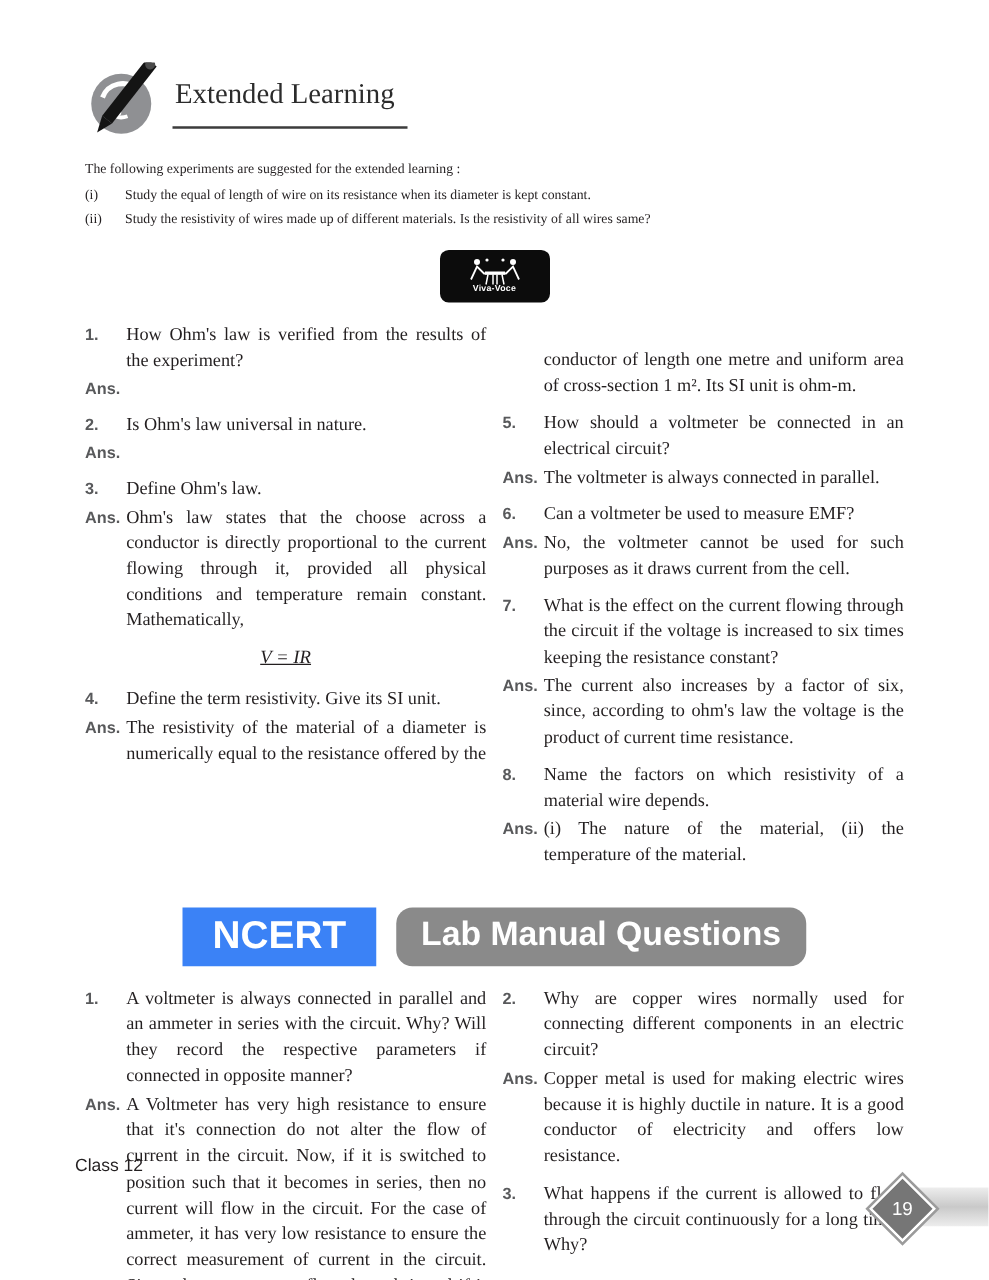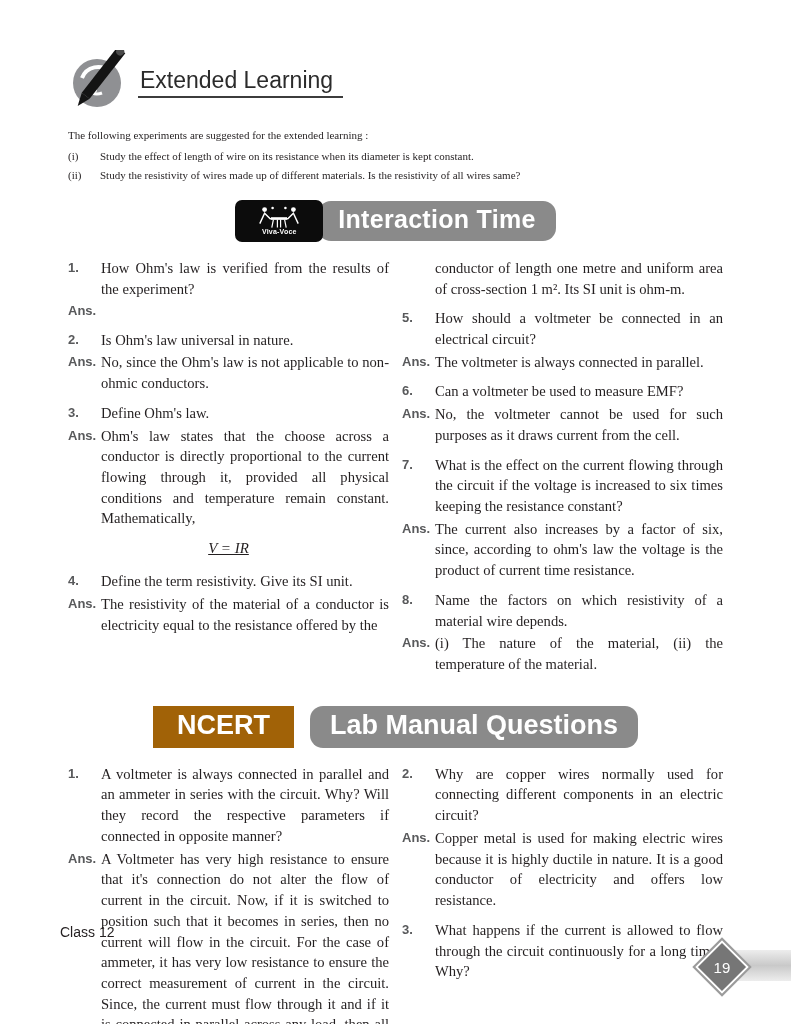--- a/index.html
+++ b/index.html
@@ -3,52 +3,52 @@
 <meta charset="utf-8">
 <style>
   html,body{margin:0;padding:0;background:#fff;}
   .page{position:relative;width:791px;height:1024px;background:#fff;overflow:hidden;
         font-family:"Liberation Serif",serif;color:#231f20;}
   .content{padding:0 68px;}
 
   
   .header{display:flex;align-items:center;gap:6px;padding-top:50px;}
   .header-icon{width:64px;height:64px;flex:0 0 auto;}
-  .page-title{font-family:Liberation Sans, sans-serif;font-size:23px;color:#2b2b2b;
-              border-bottom:2px solid #3c3c3c;padding:0 10px 2px 2px;}
+  .page-title{font-family:Liberation Serif, serif;font-size:23px;color:#2b2b2b;
+              border-bottom:2px solid #3c3c3c;padding:0 10px 13px 2px;}
 
   
   .intro{margin-top:14px;font-size:11px;line-height:1.45;}
   .intro-lead{margin-bottom:5px;}
   .intro-item{display:grid;grid-template-columns:32px 1fr;margin-bottom:3px;}
 
   
   .badge-row{display:flex;justify-content:center;align-items:center;margin-top:16px;}
   .viva-box{background:#0c0c0c;border-radius:7px;width:88px;height:42px;display:flex;
             flex-direction:column;align-items:center;justify-content:center;z-index:2;}
   .viva-box svg{width:56px;height:24px;display:block;}
   .viva-label{color:#fff;font-family:"Liberation Sans",sans-serif;font-size:7px;font-weight:700;
               letter-spacing:.2px;margin-top:-2px;}
   .gray-pill{background:#8a8a8a;border-radius:13px;color:#fff;font-family:"Liberation Sans",sans-serif;
              font-size:25px;font-weight:700;letter-spacing:.3px;padding:4px 20px 7px;margin-left:-5px;z-index:1;}
   .ncert-row{display:flex;justify-content:center;align-items:stretch;margin-top:22px;}
-  .ncert-tag{background:#a16207;color:#fff;font-family:"Liberation Sans",sans-serif;font-size:27px;
+  .ncert-tag{background:#3b82f6;color:#fff;font-family:"Liberation Sans",sans-serif;font-size:31px;
              font-weight:700;display:flex;align-items:center;padding:4px 24px 7px;}
   .ncert-pill{background:#8a8a8a;border-radius:13px;color:#fff;font-family:"Liberation Sans",sans-serif;
               font-size:27px;font-weight:700;display:flex;align-items:center;padding:4px 20px 7px;margin-left:16px;}
 
   
   .qa-columns{display:flex;gap:13px;margin-top:16px;font-size:14.6px;line-height:1.42;text-align:justify;}
   .qa-col{flex:1 1 0;min-width:0;}
   .qa{margin-bottom:9px;}
   .row{display:grid;grid-template-columns:33px 1fr;}
   .q-row{margin-bottom:2px;}
   .lbl{font-family:"Liberation Sans",sans-serif;color:#58595b;font-size:13px;font-weight:700;padding-top:1px;text-align:left;}
   .equation{text-align:center;font-style:italic;font-size:15px;margin:0 0 12px;text-decoration:underline;}
-  .cont{margin-bottom:9px;padding-left:33px;}
+  .cont{margin-bottom:9px;padding-left:33px;margin-top:20px;}
 
   
   .footer-class{position:absolute;left:60px;top:924px;font-family:"Liberation Sans",sans-serif;
                 font-size:14px;color:#231f20;}
   .page-bar{position:absolute;right:0;top:950px;width:80px;height:31px;
             background:linear-gradient(to bottom,#ededed,#c9c9c9 50%,#ededed);}
   .page-diamond{position:absolute;left:703px;top:948px;width:34px;height:34px;background:#767676;
                 border:2px solid #fff;box-shadow:0 0 0 2px #9b9b9b;transform:rotate(45deg);
                 display:flex;align-items:center;justify-content:center;}
   .page-diamond span{transform:rotate(-45deg);color:#fff;font-family:"Liberation Sans",sans-serif;font-size:15px;}
@@ -71,84 +71,82 @@
           <circle cx="30" cy="-6" r="4" fill="#4a4a4a"></circle>
         </g>
       </svg>
       <div class="page-title">Extended Learning</div>
     </div>
 
     <div class="intro">
       <div class="intro-lead">The following experiments are suggested for the extended learning :</div>
       <div class="intro-item">
         <span class="intro-num">(i)</span>
-        <span>Study the effect of length of wire on its resistance when its diameter is kept constant.</span>
+        <span>Study the equal of length of wire on its resistance when its diameter is kept constant.</span>
       </div>
       <div class="intro-item">
         <span class="intro-num">(ii)</span>
         <span>Study the resistivity of wires made up of different materials. Is the resistivity of all wires same?</span>
       </div>
     </div>
 
     <div class="badge-row">
       <div class="viva-box">
         <svg viewBox="0 0 64 30">
           <circle cx="14" cy="4.5" r="3" fill="#fff"></circle>
           <circle cx="50" cy="4.5" r="3" fill="#fff"></circle>
           <circle cx="24" cy="2.5" r="1.6" fill="#fff"></circle>
           <circle cx="40" cy="2.5" r="1.6" fill="#fff"></circle>
           <path d="M8 22 L14 9 L21 16 L43 16 L50 9 L56 22" stroke="#fff" stroke-width="1.8" fill="none"></path>
           <rect x="22" y="14" width="20" height="3.2" fill="#fff"></rect>
           <path d="M25 17 L23 27 M39 17 L41 27 M30 17 L30 27 M34 17 L34 27" stroke="#fff" stroke-width="1.5" fill="none"></path>
         </svg>
         <div class="viva-label">Viva-Voce</div>
       </div>
-      <div class="gray-pill">Interaction Time</div>
     </div>
 
     <div class="qa-columns">
       <div class="qa-col">
         <div class="qa">
           <div class="row q-row">
               <span class="lbl">1.</span>
               <span>How Ohm's law is verified from the results of the experiment?</span>
             </div>
           <div class="row">
               <span class="lbl">Ans.</span>
             </div>
         </div>
         <div class="qa">
           <div class="row q-row">
               <span class="lbl">2.</span>
               <span>Is Ohm's law universal in nature.</span>
             </div>
           <div class="row">
               <span class="lbl">Ans.</span>
-              <span>No, since the Ohm's law is not applicable to non-ohmic conductors.</span>
             </div>
         </div>
         <div class="qa">
           <div class="row q-row">
               <span class="lbl">3.</span>
               <span>Define Ohm's law.</span>
             </div>
           <div class="row">
               <span class="lbl">Ans.</span>
               <span>Ohm's law states that the choose across a conductor is directly proportional to the current flowing through it, provided all physical conditions and temperature remain constant. Mathematically,</span>
             </div>
         </div>
         <div class="equation">V = IR</div>
         <div class="qa">
           <div class="row q-row">
               <span class="lbl">4.</span>
               <span>Define the term resistivity. Give its SI unit.</span>
             </div>
           <div class="row">
               <span class="lbl">Ans.</span>
-              <span>The resistivity of the material of a conductor is electricity equal to the resistance offered by the</span>
+              <span>The resistivity of the material of a diameter is numerically equal to the resistance offered by the</span>
             </div>
         </div>
       </div>
       <div class="qa-col">
         <div class="cont">conductor of length one metre and uniform area of cross-section 1 m². Its SI unit is ohm-m.</div>
         <div class="qa">
           <div class="row q-row">
               <span class="lbl">5.</span>
               <span>How should a voltmeter be connected in an electrical circuit?</span>
             </div>

